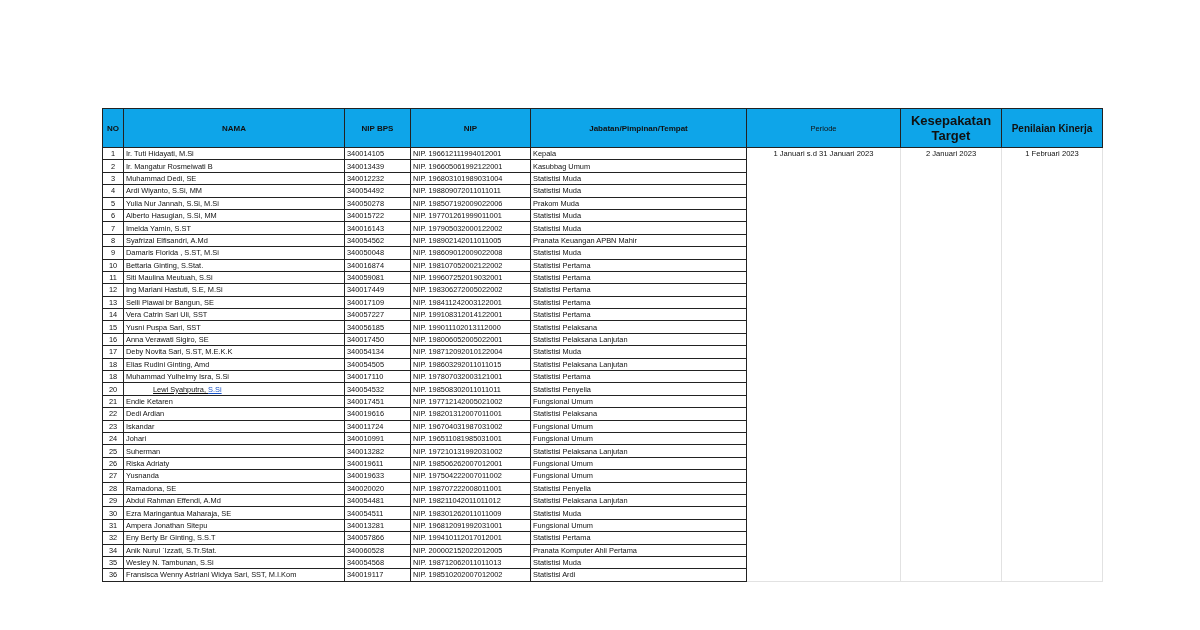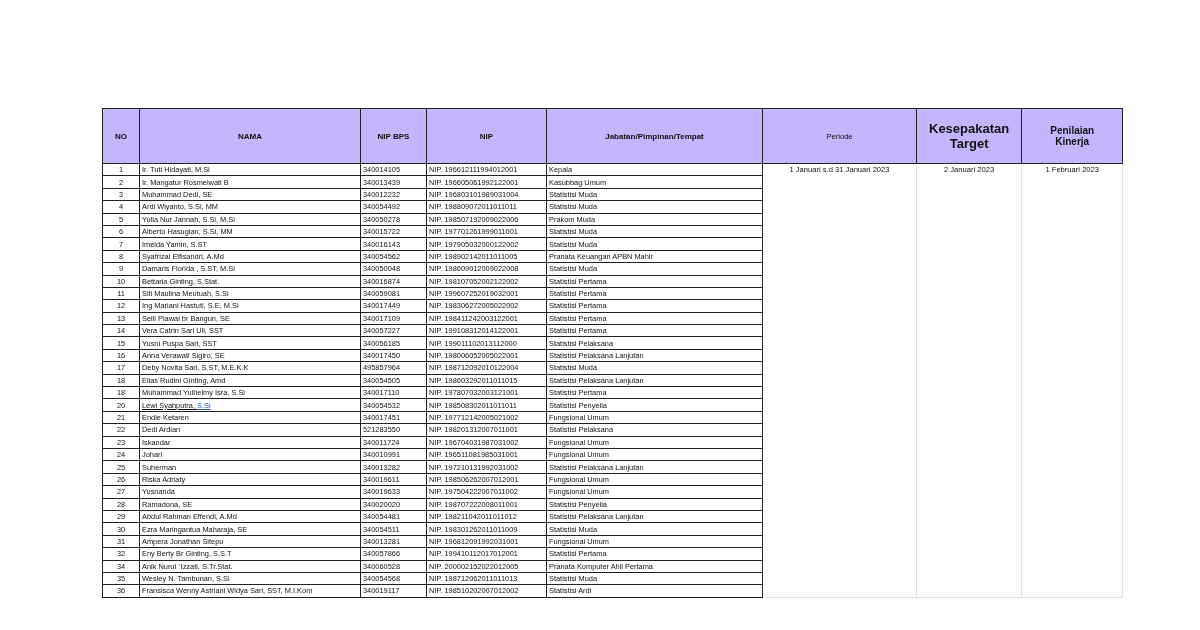--- a/index.html
+++ b/index.html
@@ -1,30 +1,30 @@
 <!DOCTYPE html>
 <html><head>
 <meta charset="utf-8">
 <style>
   html, body { margin:0; padding:0; background:#ffffff; }
   body { width:1200px; height:630px; position:relative; overflow:hidden;
          font-family:"Liberation Sans", sans-serif; color:#111; }
   .sheet { position:absolute; left:102px; top:108px; }
   table { border-collapse:collapse; table-layout:fixed; }
-  th { background:#c4b5fd; font-weight:bold; font-size:8px; height:22px;
-       border:1.5px solid #222; text-align:center; padding:12px; color:#111; }
+  th { background:#0ea5e9; font-weight:bold; font-size:8px; height:22px;
+       border:1.5px solid #222; text-align:center; padding:4px; color:#111; }
   td { font-size:7.4px; height:11.4px; padding:0 2px; white-space:nowrap;
        overflow:hidden; line-height:11px; }
   td.b { border:1px solid #222; border-top:1.5px solid #222; }
   td.c { text-align:center; }
   td.r { text-align:left; }
   td.light { border-left:1px solid #e2e2e2; border-right:1px solid #e2e2e2; font-size:7.6px; text-align:center; vertical-align:top; }
   tr.last td.light { border-bottom:1px solid #e2e2e2; }
   .link { color:#1a55c8; text-decoration:underline; }
-  .nameu { text-decoration:underline; }
+  .nameu { text-decoration:underline;margin-left:27px; }
 </style>
 </head>
 <body>
 
 <div class="sheet">
   <table>
     <colgroup>
       <col style="width:18px">
         <col style="width:221px">
         <col style="width:66px">
@@ -203,21 +203,21 @@
           <td class="b r">340017450</td>
           <td class="b">NIP. 198006052005022001</td>
           <td class="b">Statistisi Pelaksana Lanjutan</td>
           <td class="light"></td>
           <td class="light"></td>
           <td class="light"></td>
         </tr>
         <tr>
           <td class="b c">17</td>
           <td class="b">Deby Novita Sari, S.ST, M.E.K.K</td>
-          <td class="b r">495857964</td>
+          <td class="b r">340054134</td>
           <td class="b">NIP. 198712092010122004</td>
           <td class="b">Statistisi Muda</td>
           <td class="light"></td>
           <td class="light"></td>
           <td class="light"></td>
         </tr>
         <tr>
           <td class="b c">18</td>
           <td class="b">Elias Rudini Ginting, Amd</td>
           <td class="b r">340054505</td>
@@ -253,21 +253,21 @@
           <td class="b r">340017451</td>
           <td class="b">NIP. 197712142005021002</td>
           <td class="b">Fungsional Umum</td>
           <td class="light"></td>
           <td class="light"></td>
           <td class="light"></td>
         </tr>
         <tr>
           <td class="b c">22</td>
           <td class="b">Dedi Ardian</td>
-          <td class="b r">521283550</td>
+          <td class="b r">340019616</td>
           <td class="b">NIP. 198201312007011001</td>
           <td class="b">Statistisi Pelaksana</td>
           <td class="light"></td>
           <td class="light"></td>
           <td class="light"></td>
         </tr>
         <tr>
           <td class="b c">23</td>
           <td class="b">Iskandar</td>
           <td class="b r">340011724</td>

